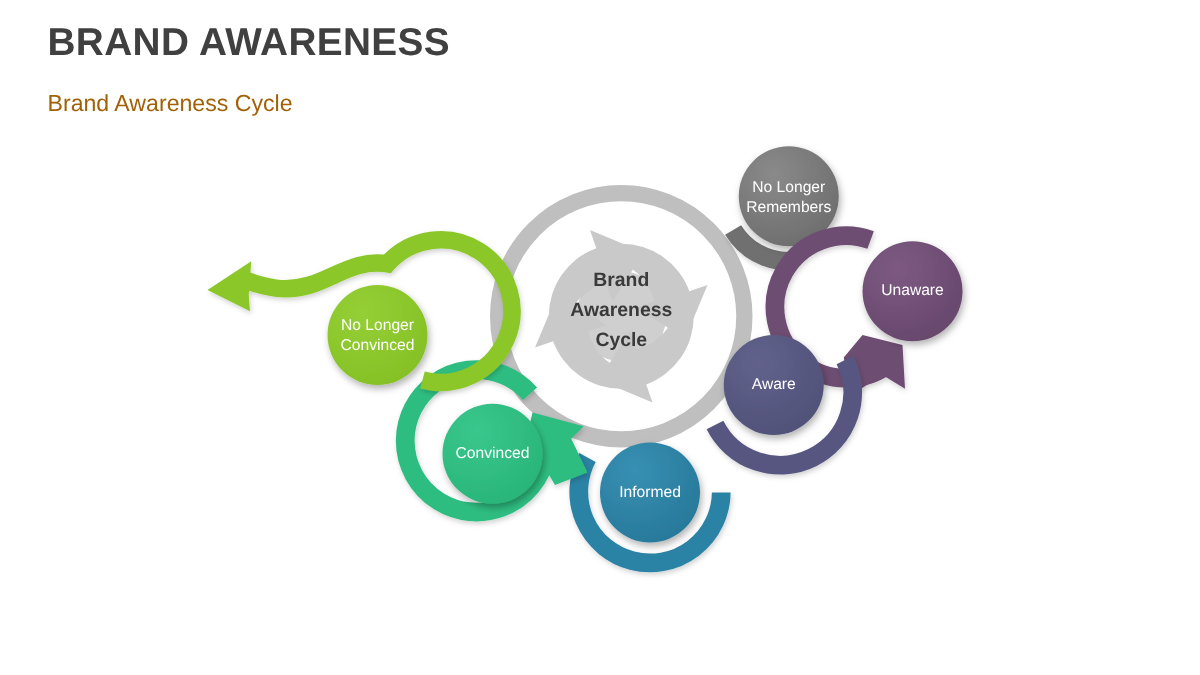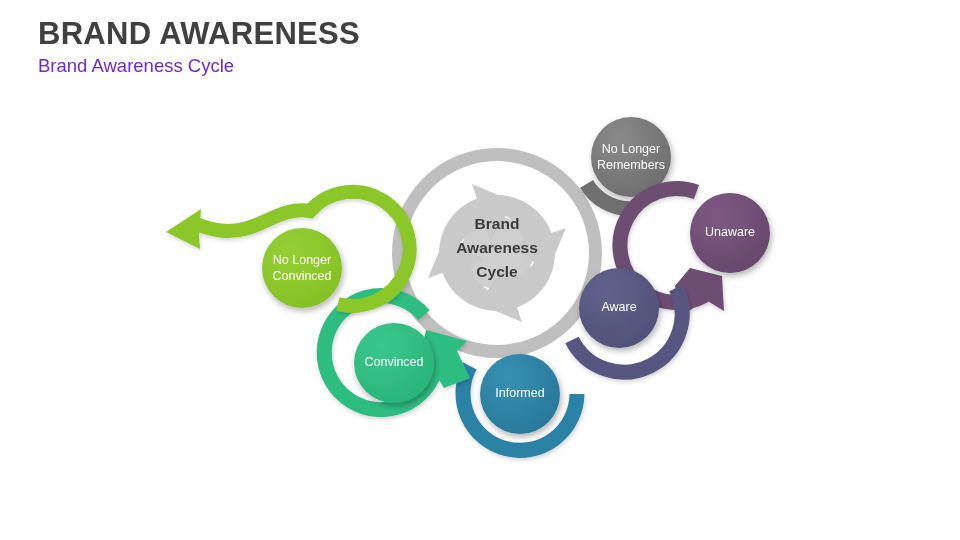--- a/index.html
+++ b/index.html
@@ -36,22 +36,22 @@
     font-weight: bold;
     color: #404040;
     letter-spacing: 0.3px;
     line-height: 1.15;
     margin: 0;
     white-space: nowrap;
   }
   #slide-subtitle {
     font-size: 18.5px;
     font-weight: normal;
-    color: #6d28d9;
-    margin: 3px 0 0 0;
+    color: #a16207;
+    margin: 20px 0 0 0;
     line-height: 1.2;
     white-space: nowrap;
   }
 
   
   #diagram-wrap {
     position: absolute;
     left: 0;
     top: 0;
     width: 960px;

